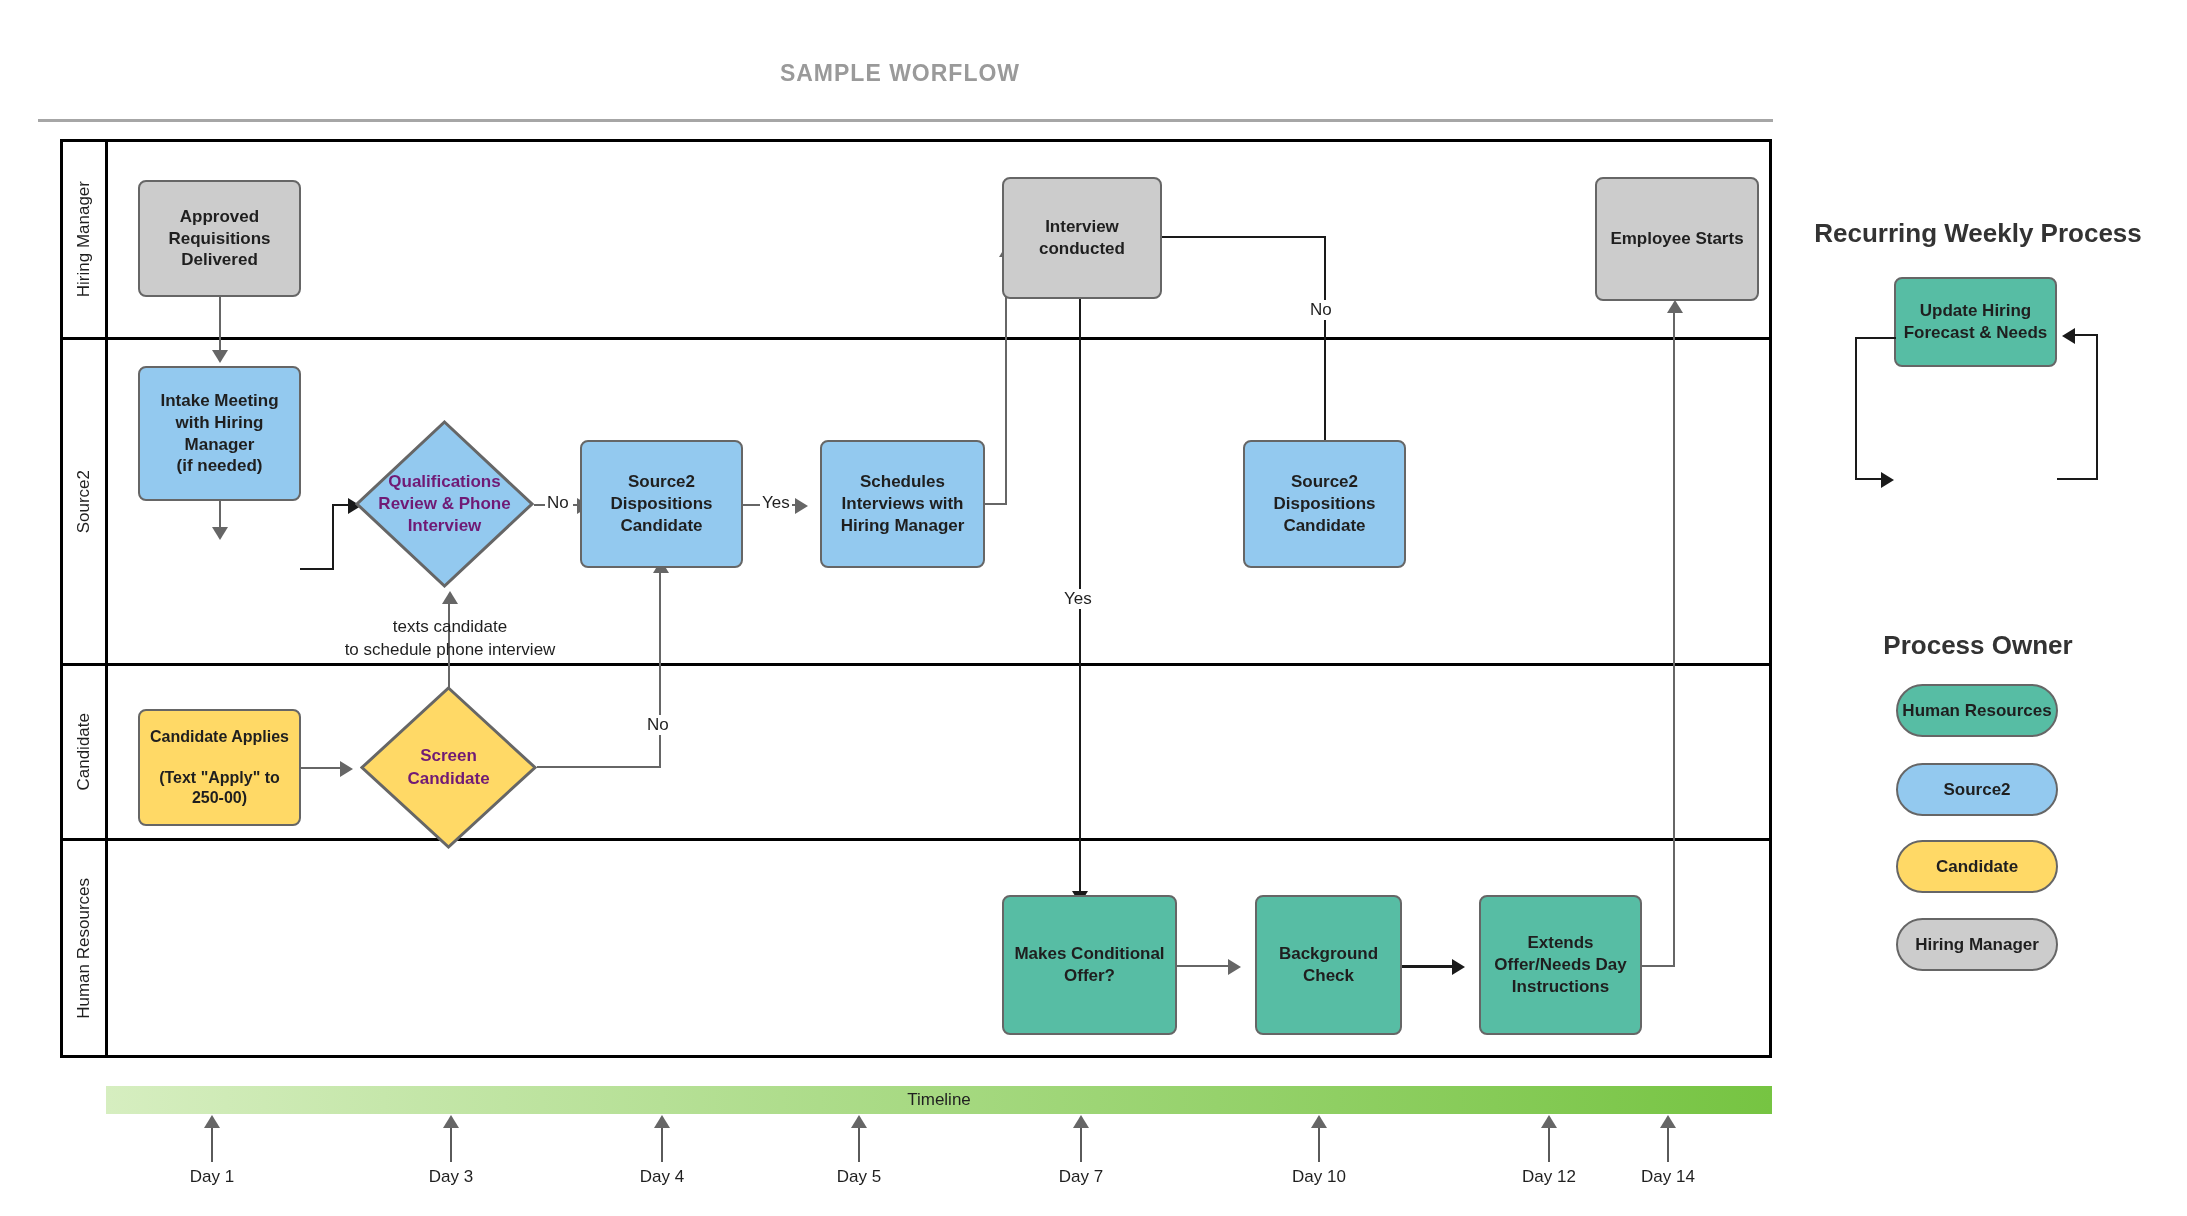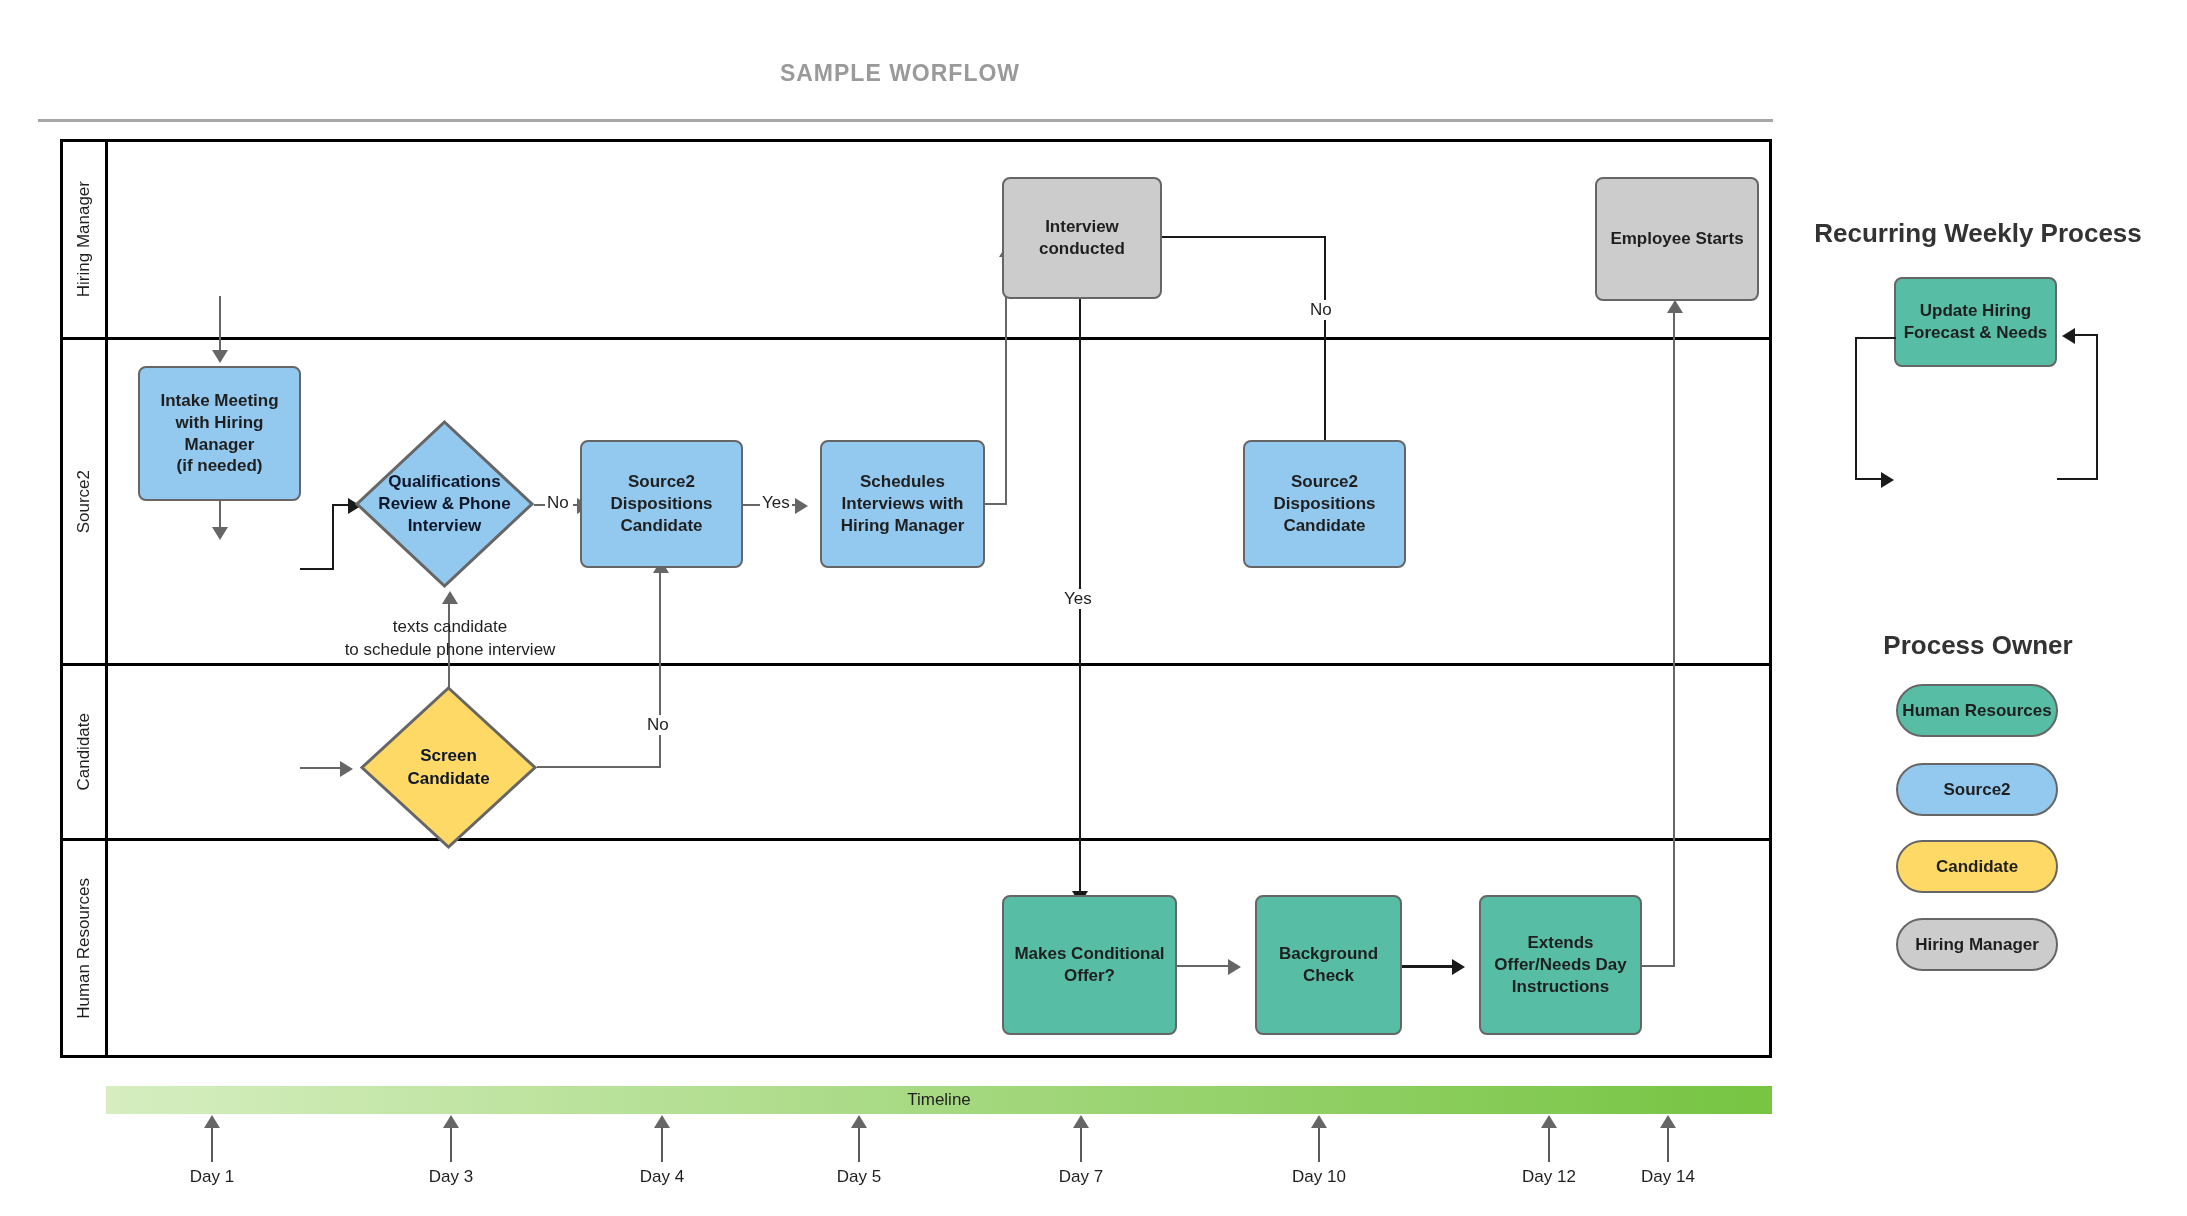--- a/index.html
+++ b/index.html
@@ -27,21 +27,21 @@
         font-size:17px;font-weight:bold;line-height:1.28;color:#1f1f1f;padding:4px 6px;}
   .node.gray{background:#cccccc;}
   .node.blue{background:#93c9ef;}
   .node.yellow{background:#ffd966;}
   .node.teal{background:#57bda4;}
 
   .diamond{position:absolute;}
   .diamond .dshape{position:absolute;inset:0;}
   .diamond .dlabel{position:absolute;inset:0;display:flex;align-items:center;
         justify-content:center;text-align:center;font-size:17px;font-weight:bold;
-        line-height:1.3;color:#0f172a;}
+        line-height:1.3;color:#701a75;}
 
   
   .ln{position:absolute;background:#666;}
   .ln.dark{background:#1a1a1a;}
   .edgelabel{position:absolute;font-size:17px;color:#1f1f1f;background:#fff;
              padding:0 2px;white-space:nowrap;}
   .edgenote{position:absolute;font-size:17px;color:#1f1f1f;text-align:center;
             line-height:1.35;white-space:nowrap;}
   .ah{position:absolute;width:0;height:0;}
   .ah.down{border-left:8px solid transparent;border-right:8px solid transparent;border-top:13px solid #666;}
@@ -154,20 +154,25 @@
   <div class="ln" style="left:1176px;top:965px;width:54px;height:2px;"></div>
   <div class="ah right" style="left:1228px;top:959px;"></div>
 
   <div class="ln dark" style="left:1400px;top:965px;width:54px;height:3px;"></div>
   <div class="ah right dark" style="left:1452px;top:959px;"></div>
 
   <div class="ln" style="left:1547px;top:965px;width:128px;height:2px;"></div>
   <div class="ln" style="left:1673px;top:310px;width:2px;height:657px;"></div>
   <div class="ah up" style="left:1667px;top:300px;"></div>
 
+  <div class="node gray" style="left:138px;top:180px;width:163px;height:117px;">
+    <span style="white-space:pre-line">Approved
+Requisitions
+Delivered</span>
+    </div>
 
   <div class="node gray" style="left:1002px;top:177px;width:160px;height:122px;">
     <span style="white-space:pre-line">Interview
 conducted</span>
     </div>
 
   <div class="node gray" style="left:1595px;top:177px;width:164px;height:124px;">
     <span style="white-space:pre-line">Employee Starts</span>
     </div>
 
@@ -199,20 +204,26 @@
 Interviews with
 Hiring Manager</span>
     </div>
 
   <div class="node blue" style="left:1243px;top:440px;width:163px;height:128px;">
     <span style="white-space:pre-line">Source2
 Dispositions
 Candidate</span>
     </div>
 
+  <div class="node yellow" style="left:138px;top:709px;width:163px;height:117px;">
+    <span style="white-space:pre-line;font-size:16px;">Candidate Applies
+
+(Text "Apply" to
+250-00)</span>
+    </div>
 
   <div class="diamond" style="left:360px;top:686px;width:177px;height:163px;">
     <svg class="dshape" viewBox="0 0 177 163" preserveAspectRatio="none">
       <polygon points="88.5,2 175,81.5 88.5,161 2,81.5" fill="#ffd966" stroke="#666" stroke-width="3"></polygon>
     </svg>
     <div class="dlabel" style="white-space:pre-line">Screen
 Candidate</div>
   </div>
 
   <div class="node teal" style="left:1002px;top:895px;width:175px;height:140px;">

